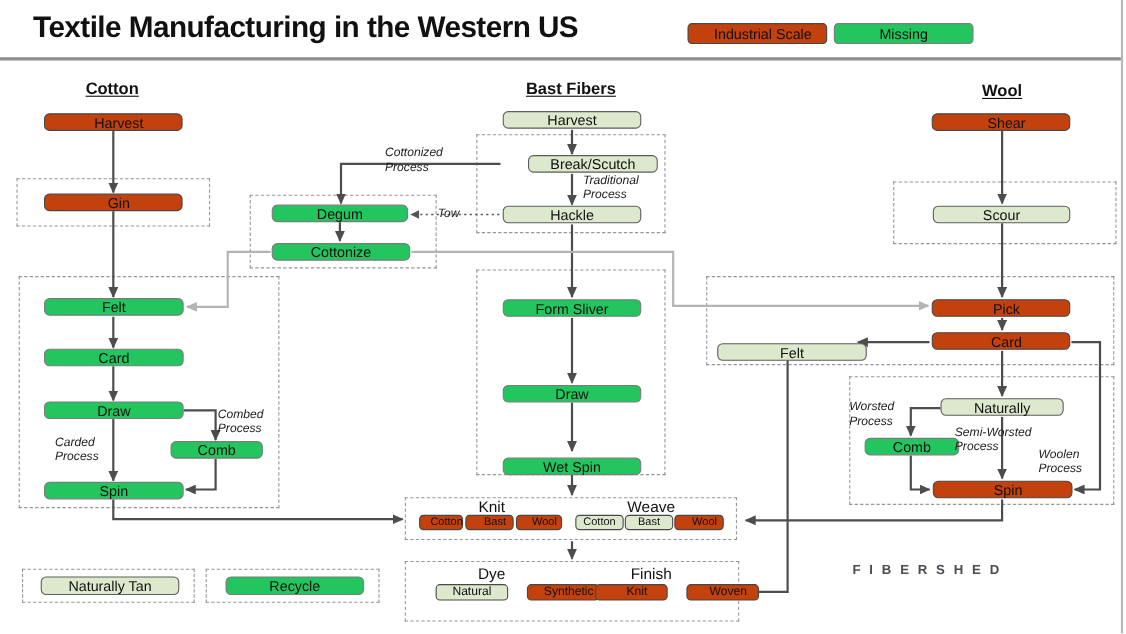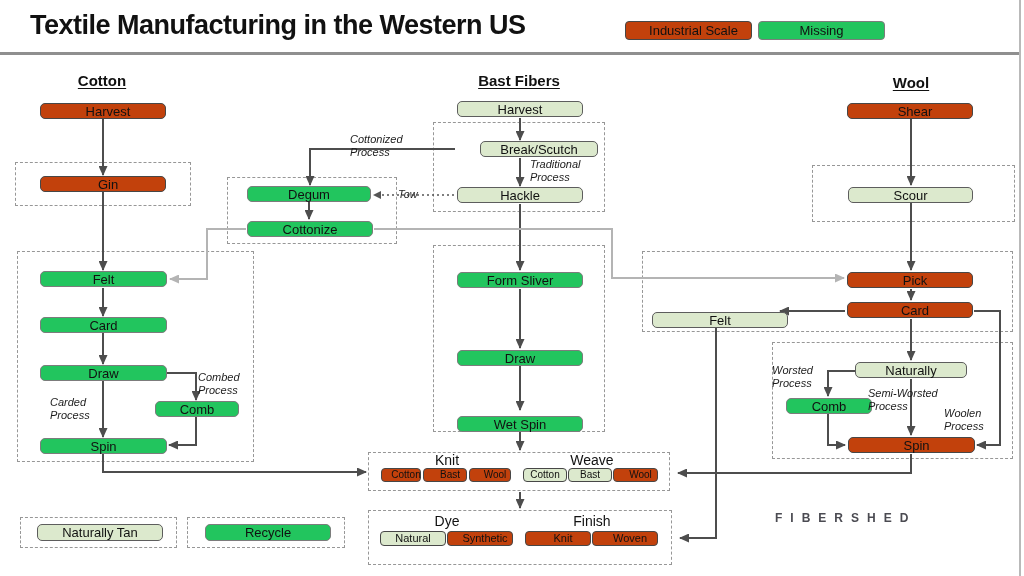--- a/index.html
+++ b/index.html
@@ -18,21 +18,21 @@
   [data-type="industrial"]{background:#c2410c;border-color:#474747;padding-left:10px;}
   [data-type="artisanal"]{background:#dce9cd;border-color:#5d5d5d;}
   [data-type="missing"]{background:#22c55e;border-color:#7c7c7c;}
   .dashed{position:absolute;border:1.5px dashed #979797;box-sizing:border-box;z-index:1;}
   .svg-layer{position:absolute;left:0;top:0;z-index:2;}
   .plabel{position:absolute;font-size:11px;font-style:italic;line-height:1.15;z-index:4;color:#1c1c1c;}
   .group-label{position:absolute;font-size:14px;text-align:center;z-index:4;}
   .chips{position:absolute;display:flex;gap:2px;z-index:4;}
   .chip{height:14px;border:1.5px solid #474747;border-radius:4px;box-sizing:border-box;
         display:flex;align-items:center;justify-content:center;font-size:10px;line-height:1;}
-  .chip.big{height:15px;font-size:11px;}
+  .chip.big{height:15px;font-size:11px;margin-left:16px;}
   .logo{position:absolute;left:775px;top:511px;font-size:12px;font-weight:600;letter-spacing:8px;
         color:#4b4b52;z-index:4;white-space:nowrap;}
 </style>
 </head>
 <body>
 
 <div class="stage">
 
   <div class="title">Textile Manufacturing in the Western US</div>
   <div class="legend">

